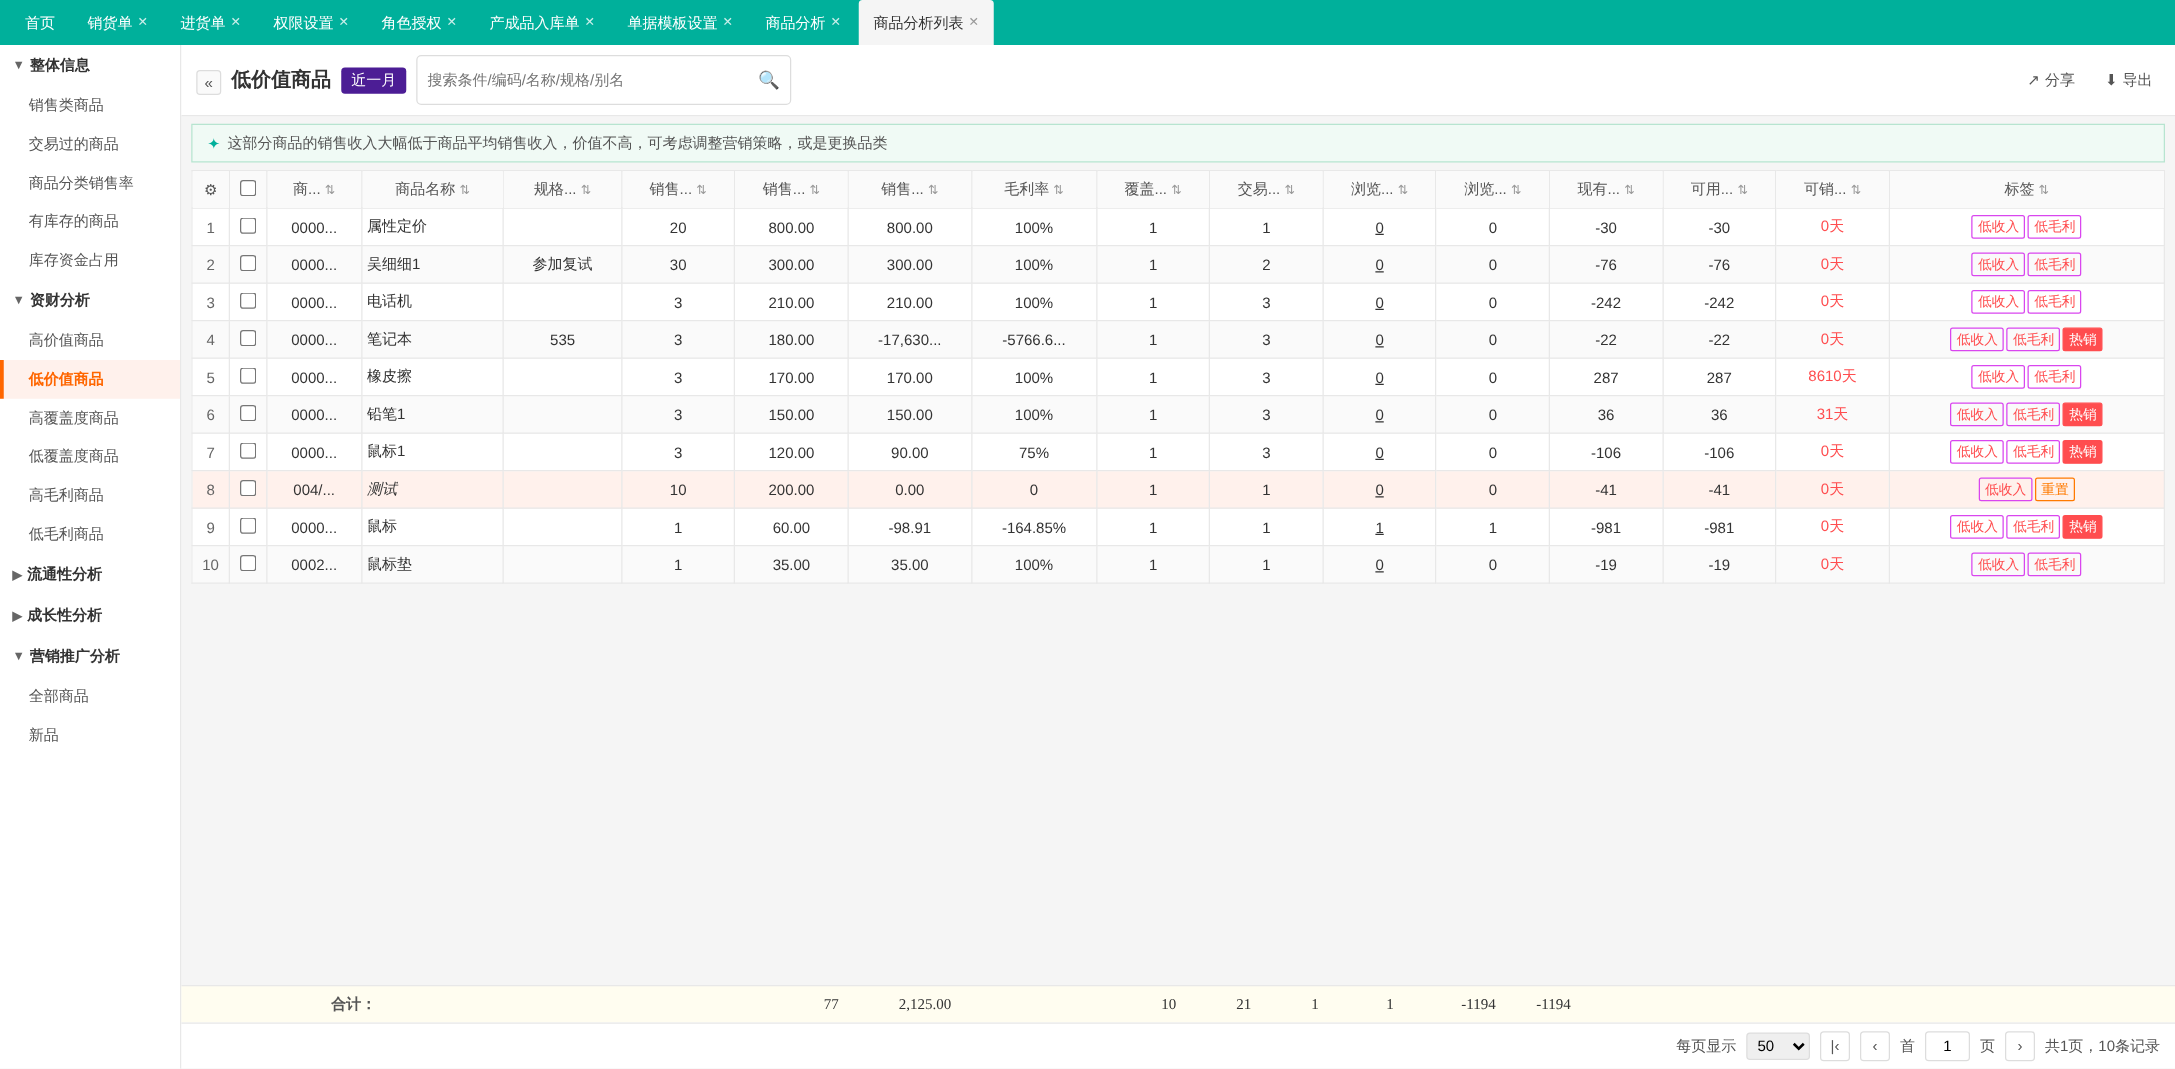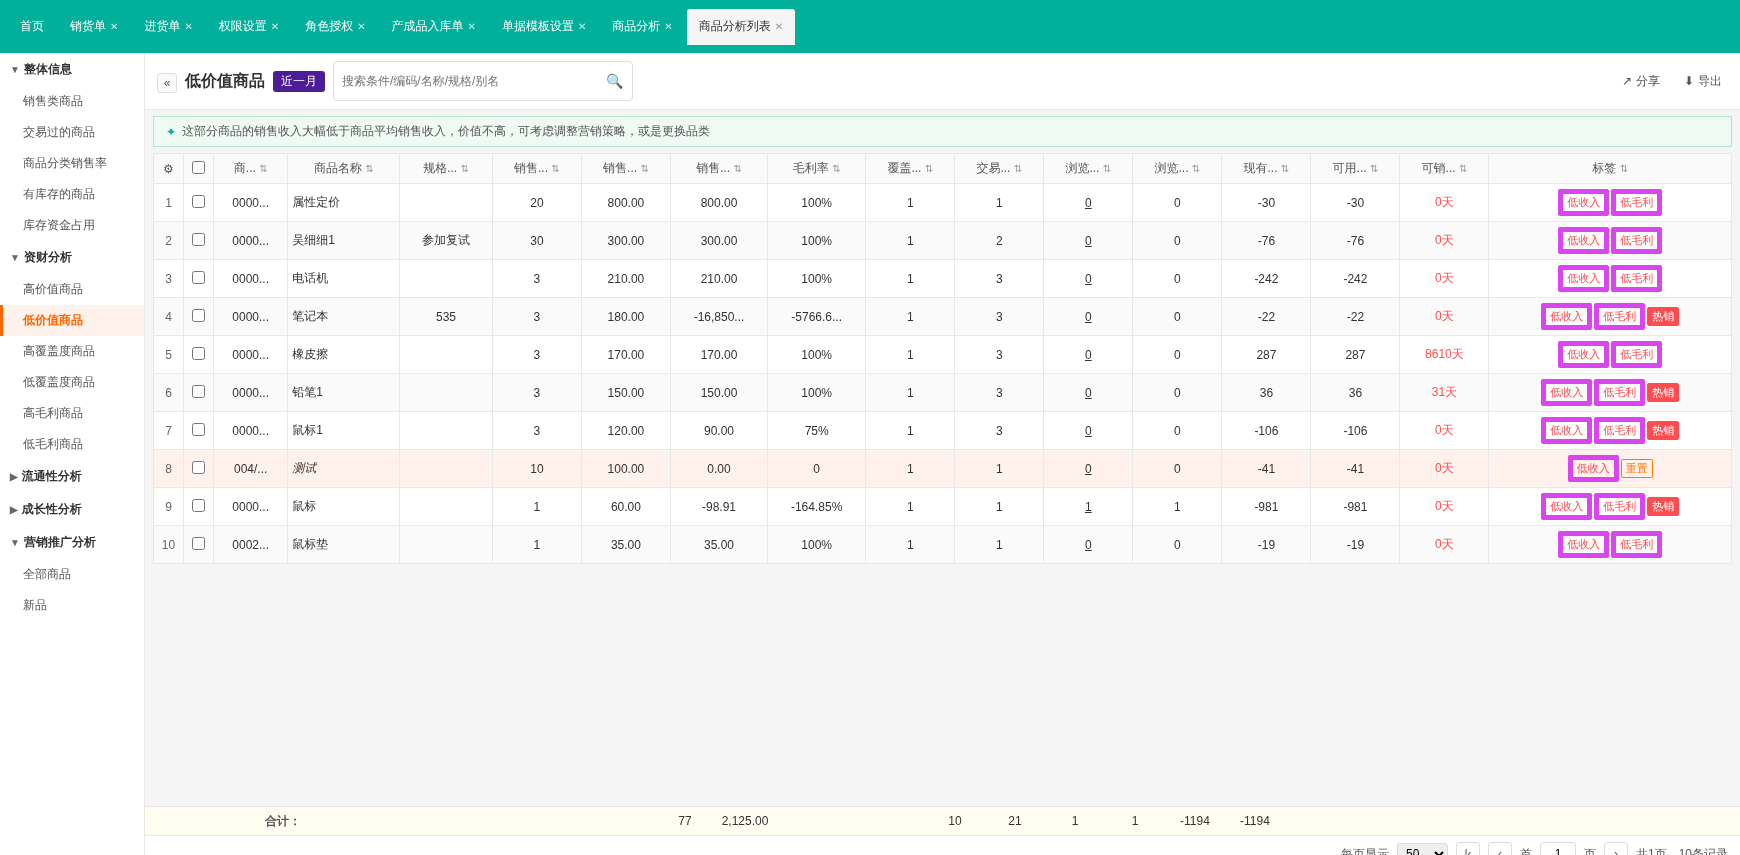--- a/index.html
+++ b/index.html
@@ -3,21 +3,21 @@
   <meta charset="utf-8">
   <style>
     * { box-sizing: border-box; margin: 0; padding: 0; font-family: 'Microsoft YaHei', Arial, sans-serif; font-size: 12px; }
     body { background: #f5f5f5; overflow: hidden; width: 1740px; height: 855px; }
 
     
     .top-nav {
       display: flex;
       align-items: center;
       background: #00b09b;
-      height: 53px;
+      height: 36px;
       padding: 0 8px;
       gap: 2px;
     }
     .nav-item {
       color: #fff;
       padding: 4px 12px;
       cursor: pointer;
       border-radius: 3px 3px 0 0;
       white-space: nowrap;
       height: 36px;
@@ -165,21 +165,21 @@
     td {
       border: 1px solid #e8e8e8;
       padding: 5px 4px;
       text-align: center;
       color: #333;
       white-space: nowrap;
     }
     tr:nth-child(even) td { background: #fafafa; }
     tr.highlight td { background: #fff1ec; }
     .tag { display: inline-block; padding: 1px 4px; border-radius: 2px; font-size: 11px; margin: 0 1px; }
-    .tag-red { color: #ff4d4f; border: 5px solid #d946ef; }
+    .tag-red { color: #ff4d4f; border: 1px solid #d946ef; }
     .tag-orange { color: #ff7a00; border: 1px solid #ff7a00; }
     .tag-hot { color: #fff; background: #ff4d4f; border: 1px solid #ff4d4f; }
     .text-red { color: #ff4d4f; }
     .underline { text-decoration: underline; cursor: pointer; }
     .num-seq { color: #666; }
     input[type=checkbox] { cursor: pointer; }
 
     
     .pagination-bar {
       background: #fff;
@@ -245,23 +245,23 @@
       font-weight: bold;
       color: #555;
     }
     .bottom-total-values {
       display: flex;
       gap: 0;
       flex: 1;
     }
     .btv-cell {
       min-width: 60px;
-      text-align: center;
       padding: 2px 4px;
       color: #333;
+      font-family: Liberation Serif, serif;
     }
   </style>
 </head>
 <body>
 
 <div class="top-nav">
   <div class="nav-item">
     <span>首页</span>
   </div>
   <div class="nav-item">
@@ -452,21 +452,21 @@
               <td><span class="tag tag-red">低收入</span><span class="tag tag-red">低毛利</span></td>
             </tr>
             <tr>
               <td class="num-seq">4</td>
               <td><input type="checkbox" style=""></td>
               <td>0000...</td>
               <td style="text-align: left; margin-left: 30px;">笔记本</td>
               <td>535</td>
               <td>3</td>
               <td>180.00</td>
-              <td>-16,850...</td>
+              <td>-17,630...</td>
               <td>-5766.6...</td>
               <td>1</td>
               <td>3</td>
               <td><span class="underline">0</span></td>
               <td>0</td>
               <td>-22</td>
               <td>-22</td>
               <td class="text-red">0天</td>
               <td><span class="tag tag-red">低收入</span><span class="tag tag-red">低毛利</span><span class="tag tag-hot">热销</span></td>
             </tr>
@@ -527,21 +527,21 @@
               <td class="text-red">0天</td>
               <td><span class="tag tag-red">低收入</span><span class="tag tag-red">低毛利</span><span class="tag tag-hot">热销</span></td>
             </tr>
             <tr class="highlight">
               <td class="num-seq">8</td>
               <td><input type="checkbox" style=""></td>
               <td>004/...</td>
               <td style="text-align: left; font-style: italic;">测试</td>
               <td></td>
               <td>10</td>
-              <td>100.00</td>
+              <td>200.00</td>
               <td>0.00</td>
               <td>0</td>
               <td>1</td>
               <td>1</td>
               <td><span class="underline">0</span></td>
               <td>0</td>
               <td>-41</td>
               <td>-41</td>
               <td class="text-red">0天</td>
               <td><span class="tag tag-red">低收入</span><span class="tag tag-orange">重置</span></td>

